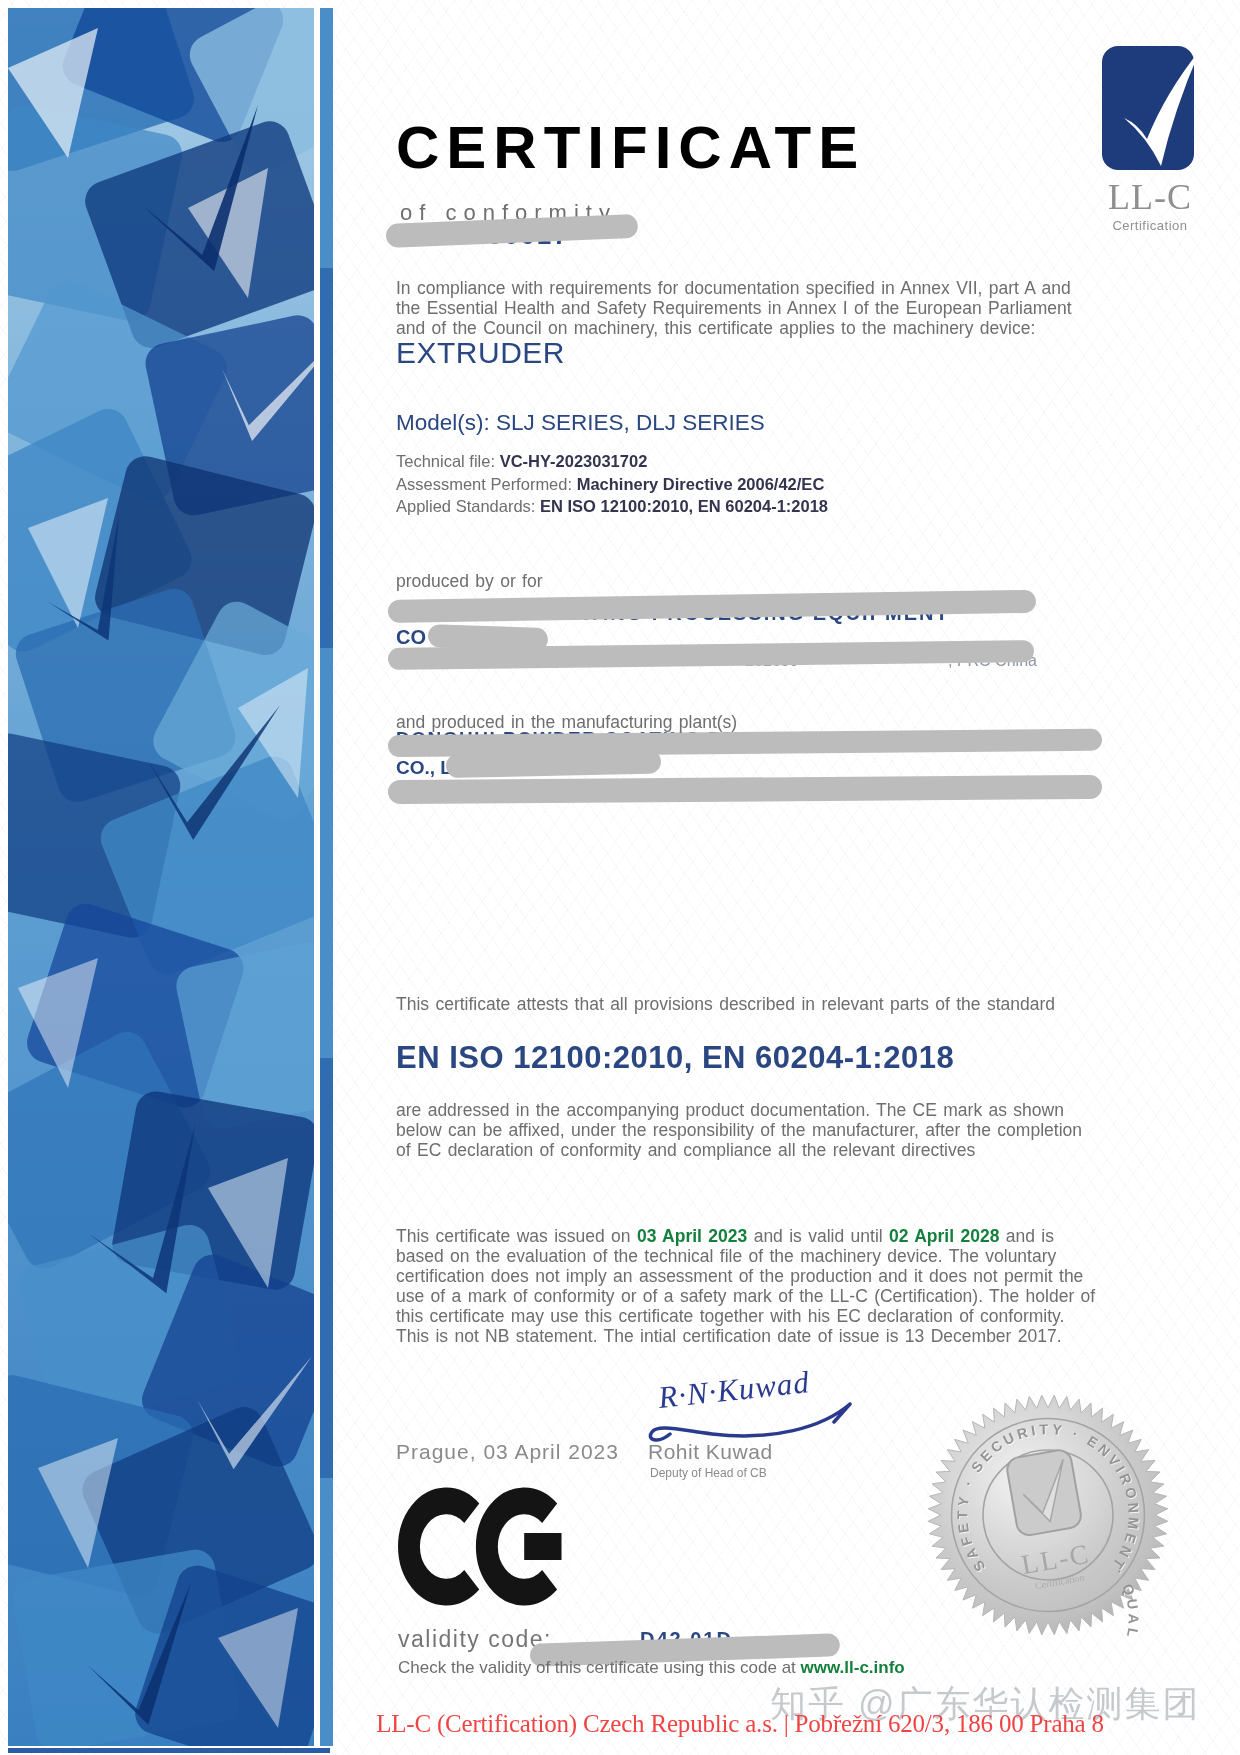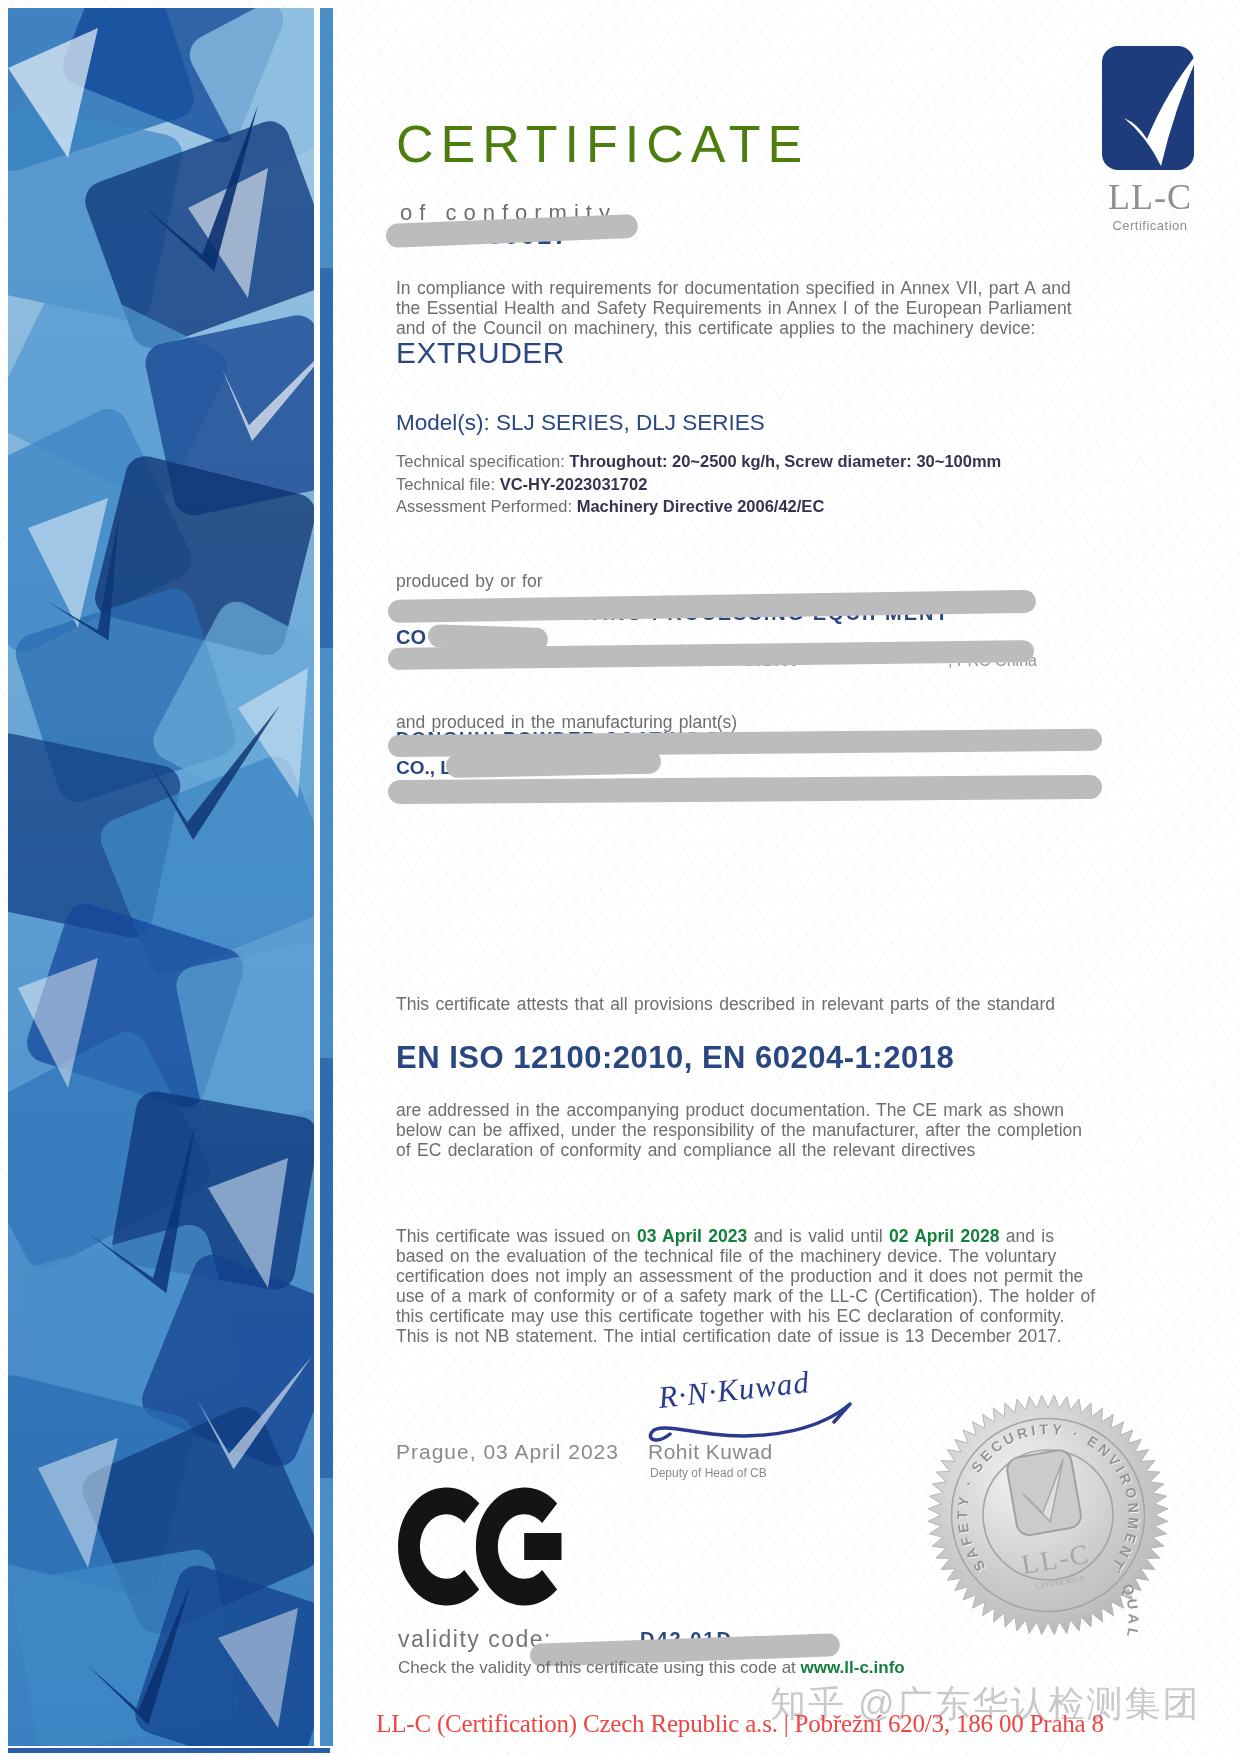--- a/index.html
+++ b/index.html
@@ -6,21 +6,21 @@
   .paper{position:relative;width:1240px;height:1755px;background:#ffffff;overflow:hidden;
          font-family:"Liberation Sans",sans-serif;margin:0 auto;}
   .paper::before{content:'';position:absolute;inset:0;pointer-events:none;
     background:
       repeating-linear-gradient(55deg, rgba(120,130,145,.055) 0 1px, transparent 1px 13px),
       repeating-linear-gradient(-55deg, rgba(120,130,145,.045) 0 1px, transparent 1px 15px);}
   .abs{position:absolute;}
   .body-text{font-size:17.5px;line-height:20px;color:#6e6e6e;word-spacing:1.5px;}
   .blue{color:#2b4781;}
   .redact{position:absolute;background:#bcbcbc;border-radius:12px;transform-origin:left center;}
-  .title{font-size:52px;letter-spacing:7px;color:#4d7c0f;font-weight:400;line-height:1;}
+  .title{font-size:60px;letter-spacing:7px;color:#000000;font-weight:700;line-height:1;}
   .subtitle{font-size:22px;letter-spacing:7px;color:#6f6f6f;}
   .spec-row{font-size:16.5px;line-height:22.5px;color:#6e6e6e;}
   .spec-val{font-weight:bold;color:#34344e;}
   .frag{font-weight:bold;color:#2b4781;white-space:nowrap;}
   .graytext{color:#8e96a4;font-size:16px;white-space:nowrap;}
   b.dk{color:#15803d;}
   .logo-title{font-family:"Liberation Serif",serif;font-size:36px;color:#8f8f8f;letter-spacing:1px;text-align:center;}
   .logo-sub{font-size:13px;color:#8f8f8f;text-align:center;letter-spacing:.5px;}
   .footer{font-family:"Liberation Serif",serif;font-size:25px;color:#ef4444;text-align:center;letter-spacing:-.2px;}
   .watermark{font-size:36px;color:#9aa0a6;opacity:.55;letter-spacing:2px;white-space:nowrap;}
@@ -104,23 +104,23 @@
     <span class="frag" style="position:absolute;left:0;top:0;font-size:26px;letter-spacing:2px;">No: 0000017</span>
     <span class="redact" style="left:-10px;top:4px;width:252px;height:24px;transform:rotate(-2.3deg);"></span>
   </div>
 
   <p class="abs body-text" style="left:396px;top:278px;width:700px;margin:0;">In compliance with requirements for documentation specified in Annex VII, part A and the Essential Health and Safety Requirements in Annex I of the European Parliament and of the Council on machinery, this certificate applies to the machinery device:</p>
 
   <div class="abs blue" style="left:396px;top:336px;font-size:30px;letter-spacing:.5px;">EXTRUDER</div>
   <div class="abs blue" style="left:396px;top:410px;font-size:22.5px;">Model(s): SLJ SERIES, DLJ SERIES</div>
 
   <div class="abs" style="left:396px;top:450px;width:710px;">
-    <div class="spec-row"><span>Technical specification: </span><span class="spec-val">Throughout: 20~2500 kg/h, Screw diameter: 30~100mm</span></div>
     <div class="spec-row"><span>Technical file: </span><span class="spec-val">VC-HY-2023031702</span></div>
     <div class="spec-row"><span>Assessment Performed: </span><span class="spec-val">Machinery Directive 2006/42/EC</span></div>
+    <div class="spec-row"><span>Applied Standards: </span><span class="spec-val">EN ISO 12100:2010, EN 60204-1:2018</span></div>
   </div>
 
   <div class="abs body-text" style="left:396px;top:571px;">produced by or for</div>
   <div class="abs frag" style="left:430px;top:602px;font-size:20px;letter-spacing:2px;">POWDER COATING PROCESSING EQUIPMENT</div>
   <div class="redact" style="left:388px;top:600px;width:648px;height:23px;transform:rotate(-.9deg);"></div>
   <div class="abs frag" style="left:396px;top:626px;font-size:20px;">CO</div>
   <div class="redact" style="left:428px;top:624px;width:120px;height:23px;transform:rotate(2deg);"></div>
   <div class="abs graytext" style="left:745px;top:652px;">201600</div>
   <div class="abs graytext" style="left:948px;top:652px;">, PRC China</div>
   <div class="redact" style="left:388px;top:648px;width:646px;height:22px;transform:rotate(-.7deg);"></div>

